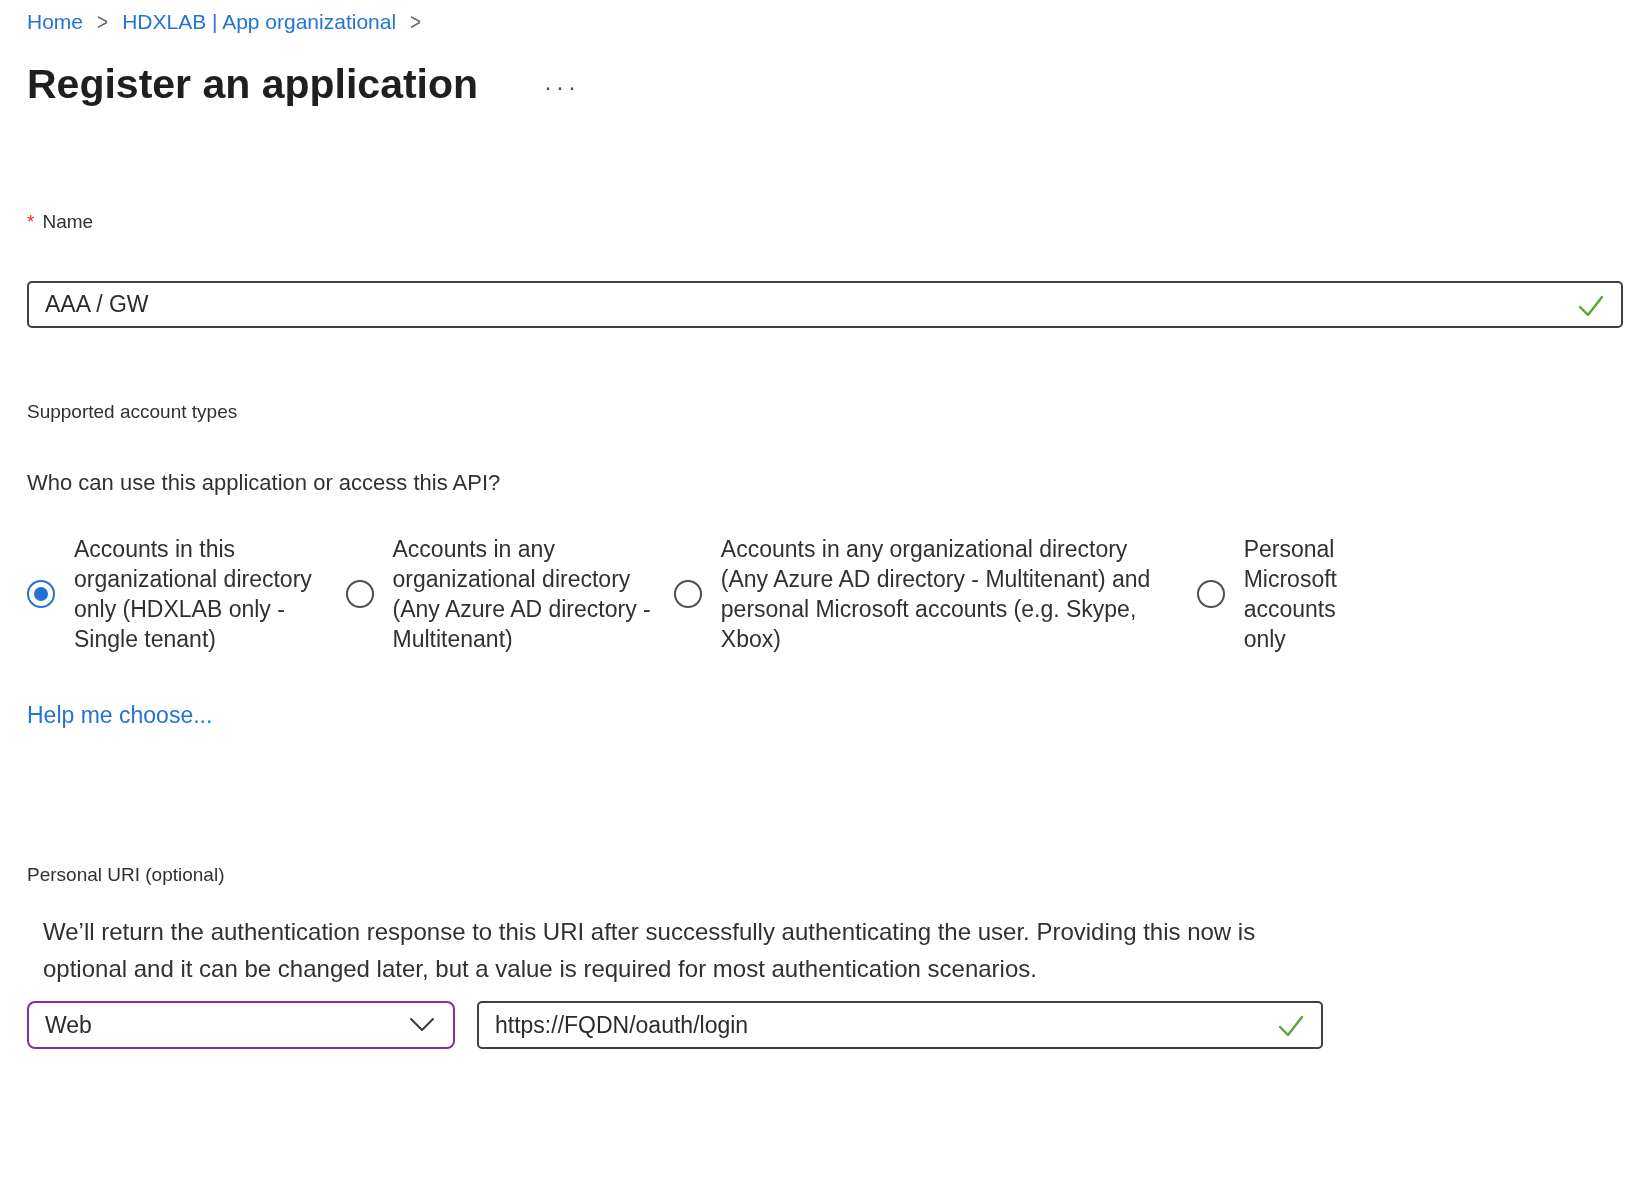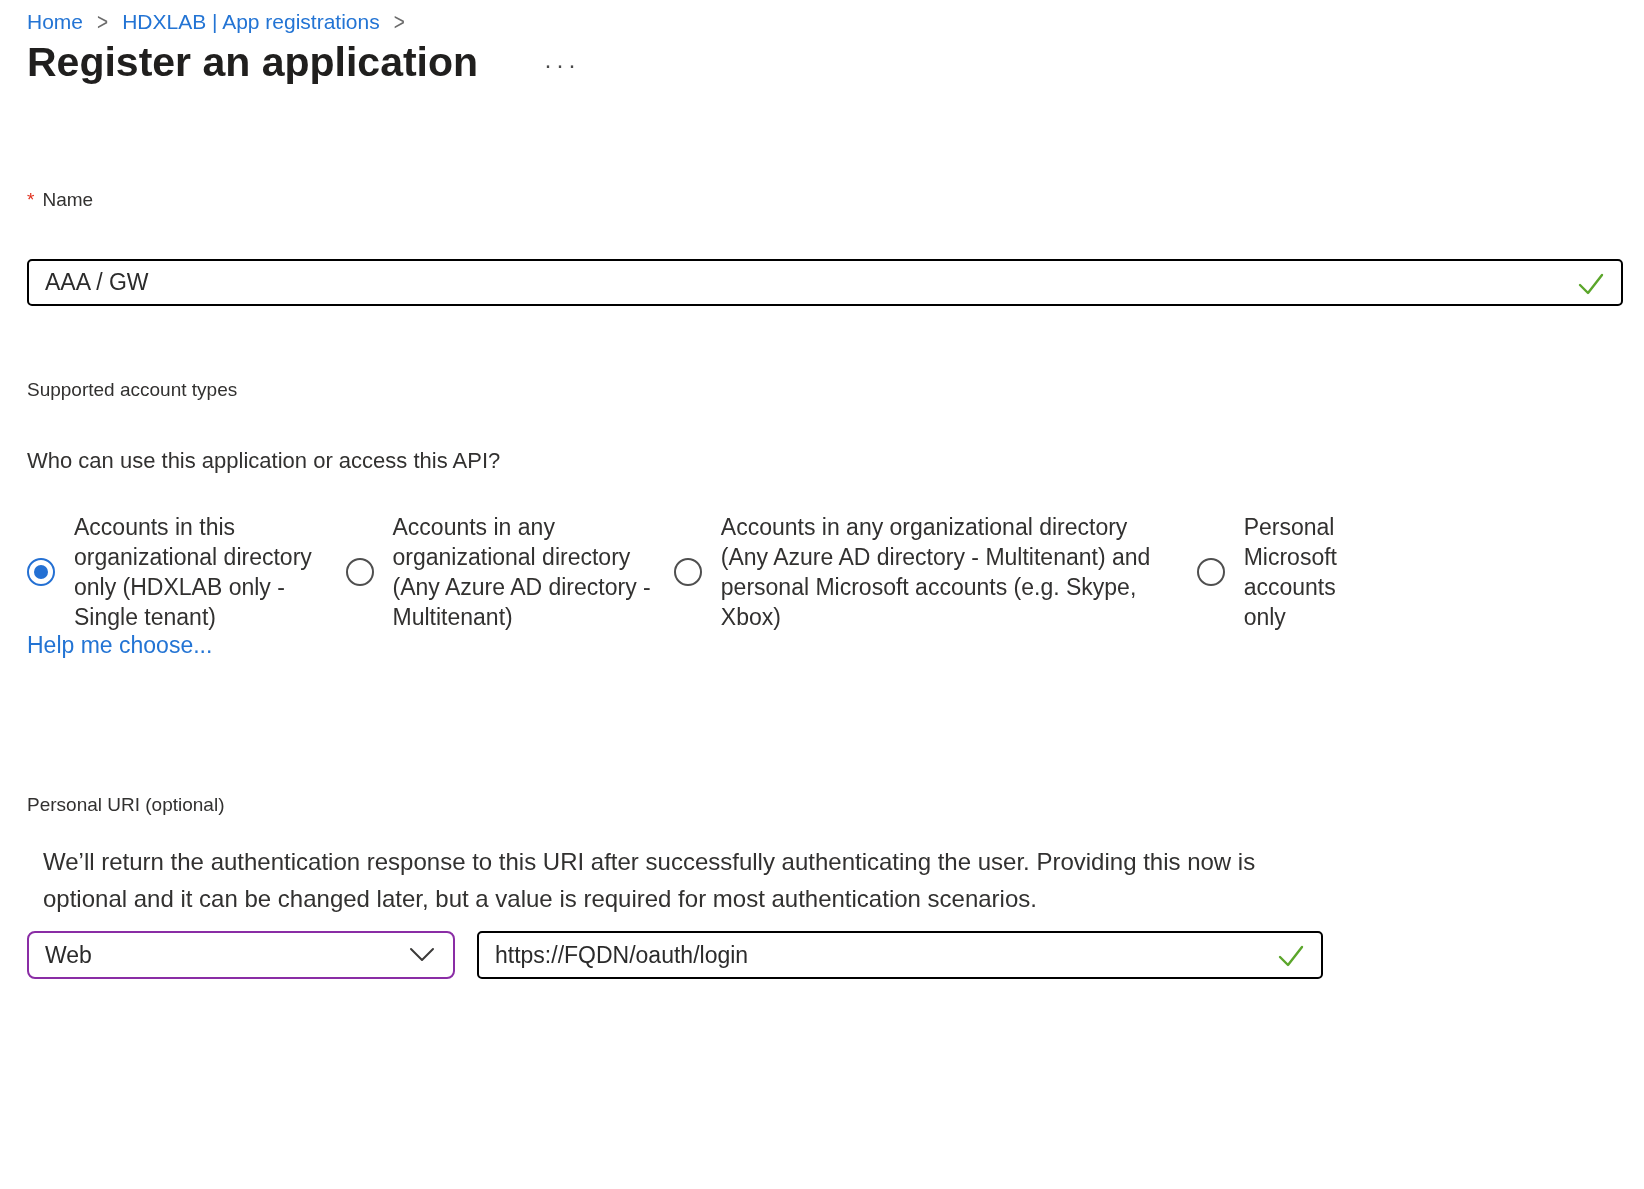--- a/index.html
+++ b/index.html
@@ -11,38 +11,38 @@
     overflow: hidden;
   }
   .page { padding: 8px 14px 0 27px; width: 1351px; }
 
   
   .breadcrumb { display: flex; align-items: center; gap: 14px; font-size: 21px; line-height: 28px; }
   .crumb-link { color: #2374d4; text-decoration: none; cursor: pointer; }
   .crumb-sep { color: #6b6b6b; font-size: 19px; transform: scaleY(1.25); display: inline-block; }
 
   
-  .title-row { display: flex; align-items: center; gap: 62px; }
+  .title-row { display: flex; align-items: center; gap: 62px; margin-top: 22px; }
   .page-title { font-size: 41px; font-weight: 700; color: #201f1e; letter-spacing: 0px; line-height: 52px; }
   .more-btn { font-size: 24px; color: #4a4a4a; letter-spacing: 4px; cursor: pointer; padding: 2px 4px; margin-top: 6px; }
 
   
   .section-label { font-size: 19px; font-weight: 400; color: #323130; line-height: 32px; }
   .required-star { color: #e0301e; margin-right: 8px; }
   .body-text { font-size: 22px; font-weight: 400; color: #323130; line-height: 30px; }
 
   .name-label { margin-top: 96px; }
   .name-desc { margin-top: 27px; }
 
   
   .input-wrap { position: relative; }
   .name-input-wrap { margin-top: 43px; width: 1596px; }
   .text-input {
     width: 100%; height: 47px;
-    border: 2px solid #000000; border-radius: 5px;
+    border: 2px solid #404040; border-radius: 5px;
     font-family: "Liberation Sans", "DejaVu Sans", sans-serif;
     font-size: 23px; color: #2b2b2b;
     padding: 0 56px 0 16px; outline: none; background: #fff;
   }
   .check-icon { position: absolute; right: 16px; top: 50%; transform: translateY(-50%); pointer-events: none; }
 
   
   .sat-heading { margin-top: 68px; }
   .sat-question { margin-top: 40px; }
   .radio-group { margin-top: 36px; display: flex; flex-direction: row; gap: 20px; }
@@ -50,21 +50,21 @@
   .radio-circle {
     width: 28px; height: 28px; border-radius: 50%;
     border: 2px solid #4f4f4f; background: #fff; flex: 0 0 auto;
     display: flex; align-items: center; justify-content: center;
   }
   .radio-row.selected .radio-circle { border-color: #2470d3; }
   .radio-dot { width: 14px; height: 14px; border-radius: 50%; background: transparent; }
   .radio-row.selected .radio-dot { background: #2470d3; }
   .radio-label { font-size: 23px; color: #323130; line-height: 30px; }
 
-  .help-link { display: inline-block; font-size: 23px; color: #2374d4; cursor: pointer; text-decoration: none; }
+  .help-link { display: inline-block; margin-top: 48px; font-size: 23px; color: #2374d4; cursor: pointer; text-decoration: none; }
 
   
   .redirect-heading { margin-top: 130px; }
   .redirect-desc { margin-top: 22px; max-width: 1540px; line-height: 37px; font-size: 24px; margin-left: 16px; }
   .redirect-row { margin-top: 14px; display: flex; gap: 22px; align-items: center; }
   .platform-select {
     position: relative; width: 428px; height: 48px;
     border: 2px solid #8a2da5; border-radius: 8px; background: #fff;
     display: flex; align-items: center; padding: 0 46px 0 16px;
     font-size: 23px; color: #2b2b2b; cursor: pointer;
@@ -75,21 +75,21 @@
 </style>
 </head>
 <body>
 
 <div class="page">
 
   
   <nav class="breadcrumb">
     <a class="crumb-link">Home</a>
     <span class="crumb-sep">&gt;</span>
-    <a class="crumb-link">HDXLAB | App registrations</a>
+    <a class="crumb-link">HDXLAB | App organizational</a>
     <span class="crumb-sep">&gt;</span>
   </nav>
 
   
   <div class="title-row">
     <h1 class="page-title">Register an application</h1>
     <span class="more-btn">···</span>
   </div>
 
   

